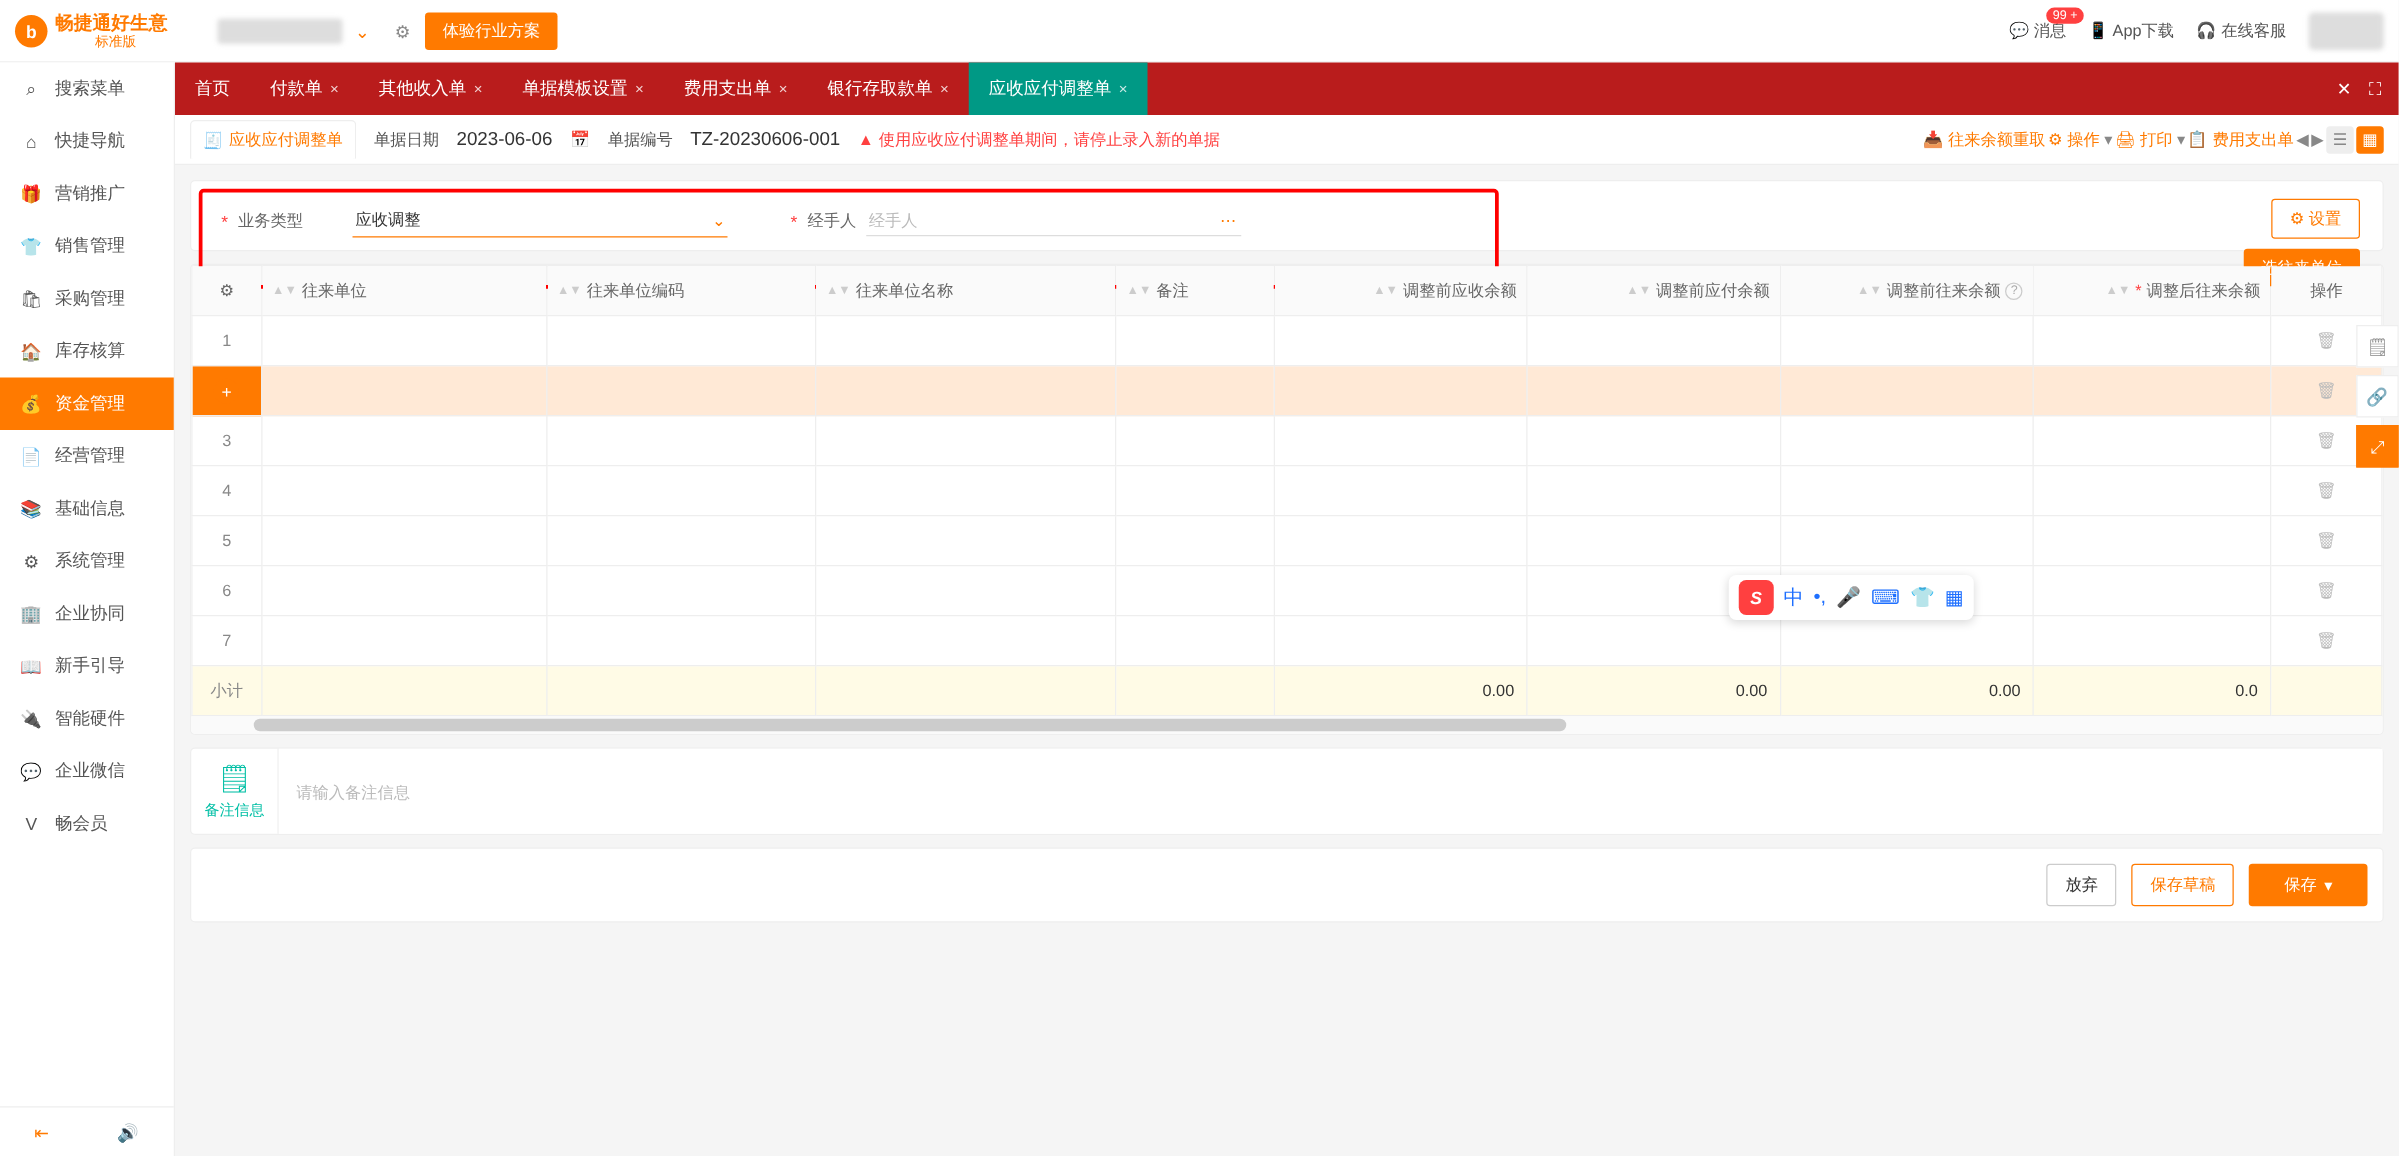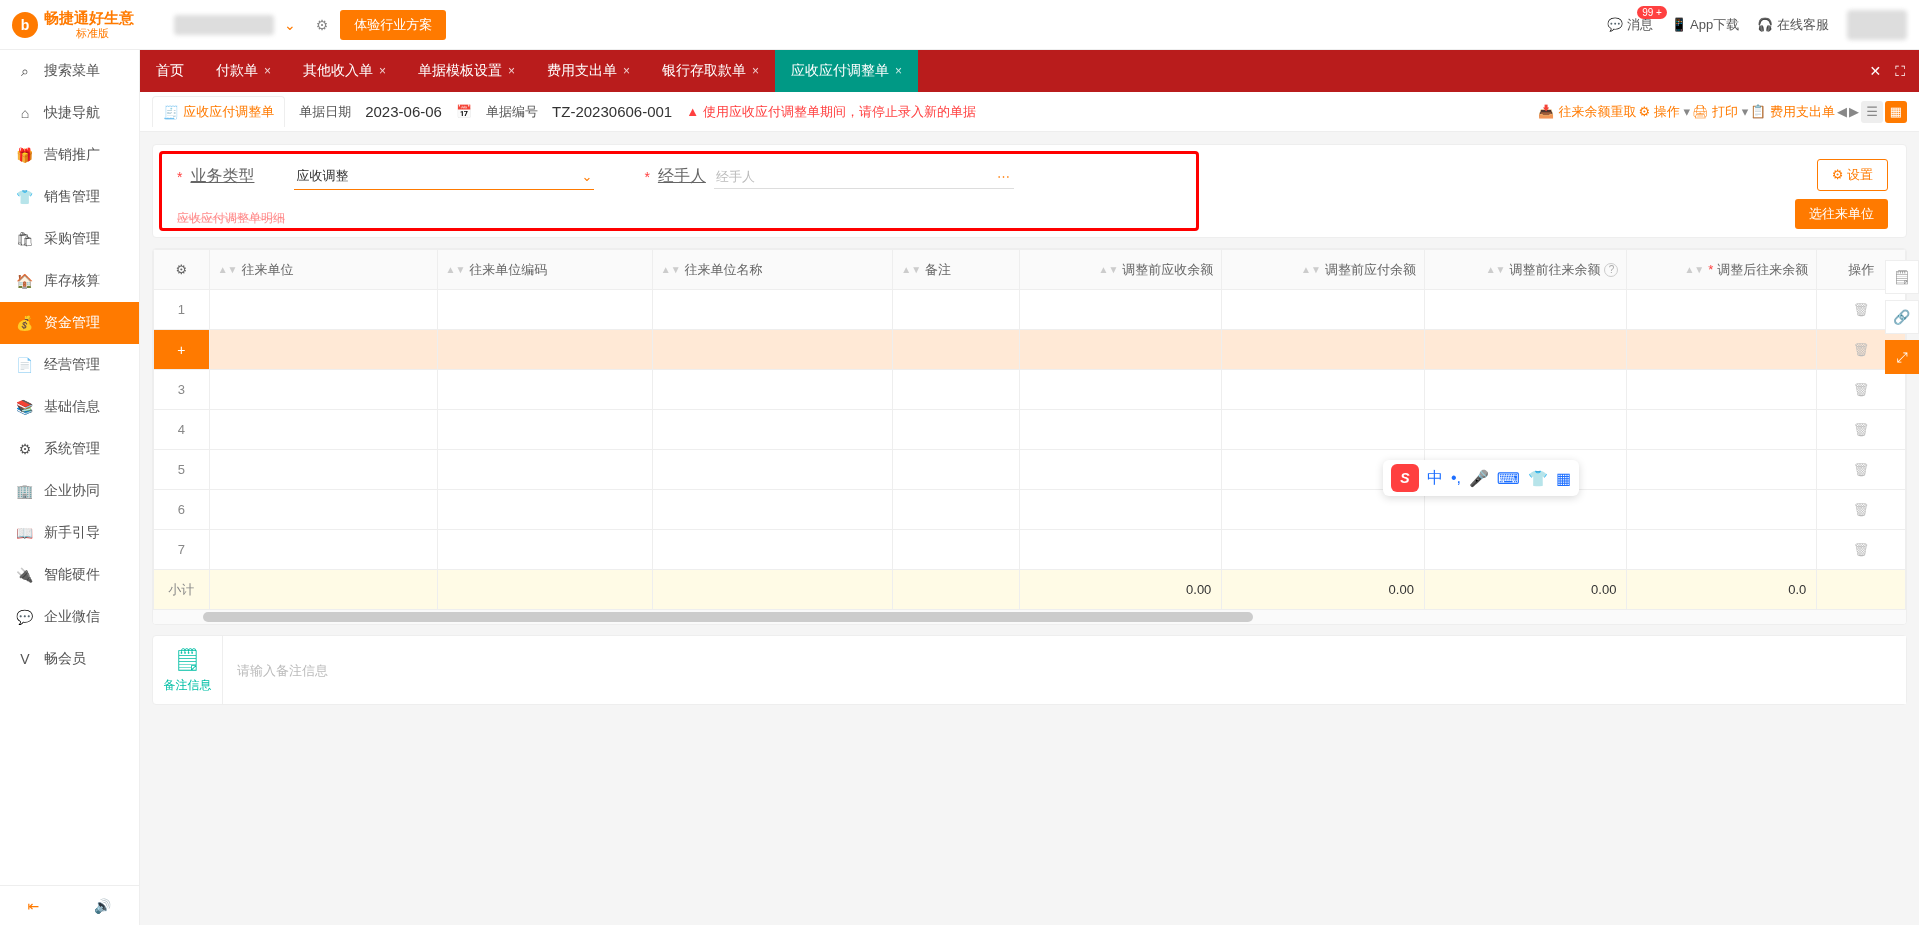--- a/index.html
+++ b/index.html
@@ -42,21 +42,21 @@
 .docbar-right .view-toggle { display:flex; gap:2px; }
 .vt { width:22px; height:22px; display:flex; align-items:center; justify-content:center; border-radius:3px; }
 .vt.on { background:#ff7a00; color:#fff; }
 .vt.off { background:#eee; color:#888; }
 .content { flex:1; padding:12px; overflow:auto; display:flex; flex-direction:column; gap:10px; }
 .formcard { background:#fff; border:1px solid #eee; border-radius:4px; padding:18px 24px 10px; position:relative; }
 .redbox { position:absolute; left:6px; top:6px; width:1040px; height:80px; border:3px solid #ff0000; border-radius:4px; pointer-events:none; }
 .form-row { display:flex; align-items:center; gap:50px; }
 .field { display:flex; align-items:center; gap:8px; }
 .req { color:#ff4040; }
-.field label { color:#666; font-size:16px;text-decoration:underline; }
+.field label { color:#666; font-size:13px; }
 .input-line { border:none; border-bottom:1px solid #ddd; padding:4px 2px; font-size:13px; outline:none; }
 .biztype { width:300px; border-bottom:1px solid #ff7a00; color:#333; display:flex; justify-content:space-between; align-items:center;margin-left:32px; }
 .biztype .chev { color:#ff7a00; }
 .handler { width:300px; display:flex; align-items:center; justify-content:space-between; }
 .handler input { flex:1; border:none; outline:none; font-size:13px; }
 .handler input::placeholder { color:#bbb; }
 .dots { color:#ff7a00; letter-spacing:2px; }
 .formcard-right { position:absolute; right:18px; top:14px; display:flex; flex-direction:column; align-items:flex-end; gap:8px; }
 .detail-title { color:#ff4040; font-size:12px; margin-top:20px; text-decoration:line-through wavy rgba(255,0,0,.4); opacity:.6;}
 .tablecard { background:#fff; border:1px solid #eee; border-radius:4px; overflow:hidden; }
@@ -281,21 +281,20 @@
             <div class="input-line handler">
               <input placeholder="经手人" style="">
               <span class="dots">⋯</span>
             </div>
           </div>
         </div>
         <div class="formcard-right">
           <button class="btn btn-orange-outline">⚙ <span>设置</span></button>
           <button class="btn btn-orange">选往来单位</button>
         </div>
-        <div class="detail-title">应收应付调整单明细</div>
       </div>
 
       <div class="tablecard">
         <table class="tbl">
           <colgroup>
             <col style="width:44px">
               <col style="width:180px">
               <col style="width:170px">
               <col style="width:190px">
             <col style="width:100px">
@@ -468,20 +467,28 @@
       </div>
 
       <div class="remarkcard">
         <div class="remark-icon">
           <span style="font-size:22px">🗒</span>
           <span>备注信息</span>
         </div>
         <input class="remark-input" placeholder="请输入备注信息" style="">
       </div>
 
+      <div class="footer">
+        <button class="btn btn-plain">放弃</button>
+        <button class="btn btn-orange-outline">保存草稿</button>
+        <button class="btn btn-save">
+            <span>保存</span>
+            <span>▾</span>
+          </button>
+      </div>
     </div>
   </div>
 </div>
 
 <div class="rightrail">
   <div class="rail-btn">🗒</div>
   <div class="rail-btn">🔗</div>
   <div class="rail-btn orange">⤢</div>
 </div>
 

